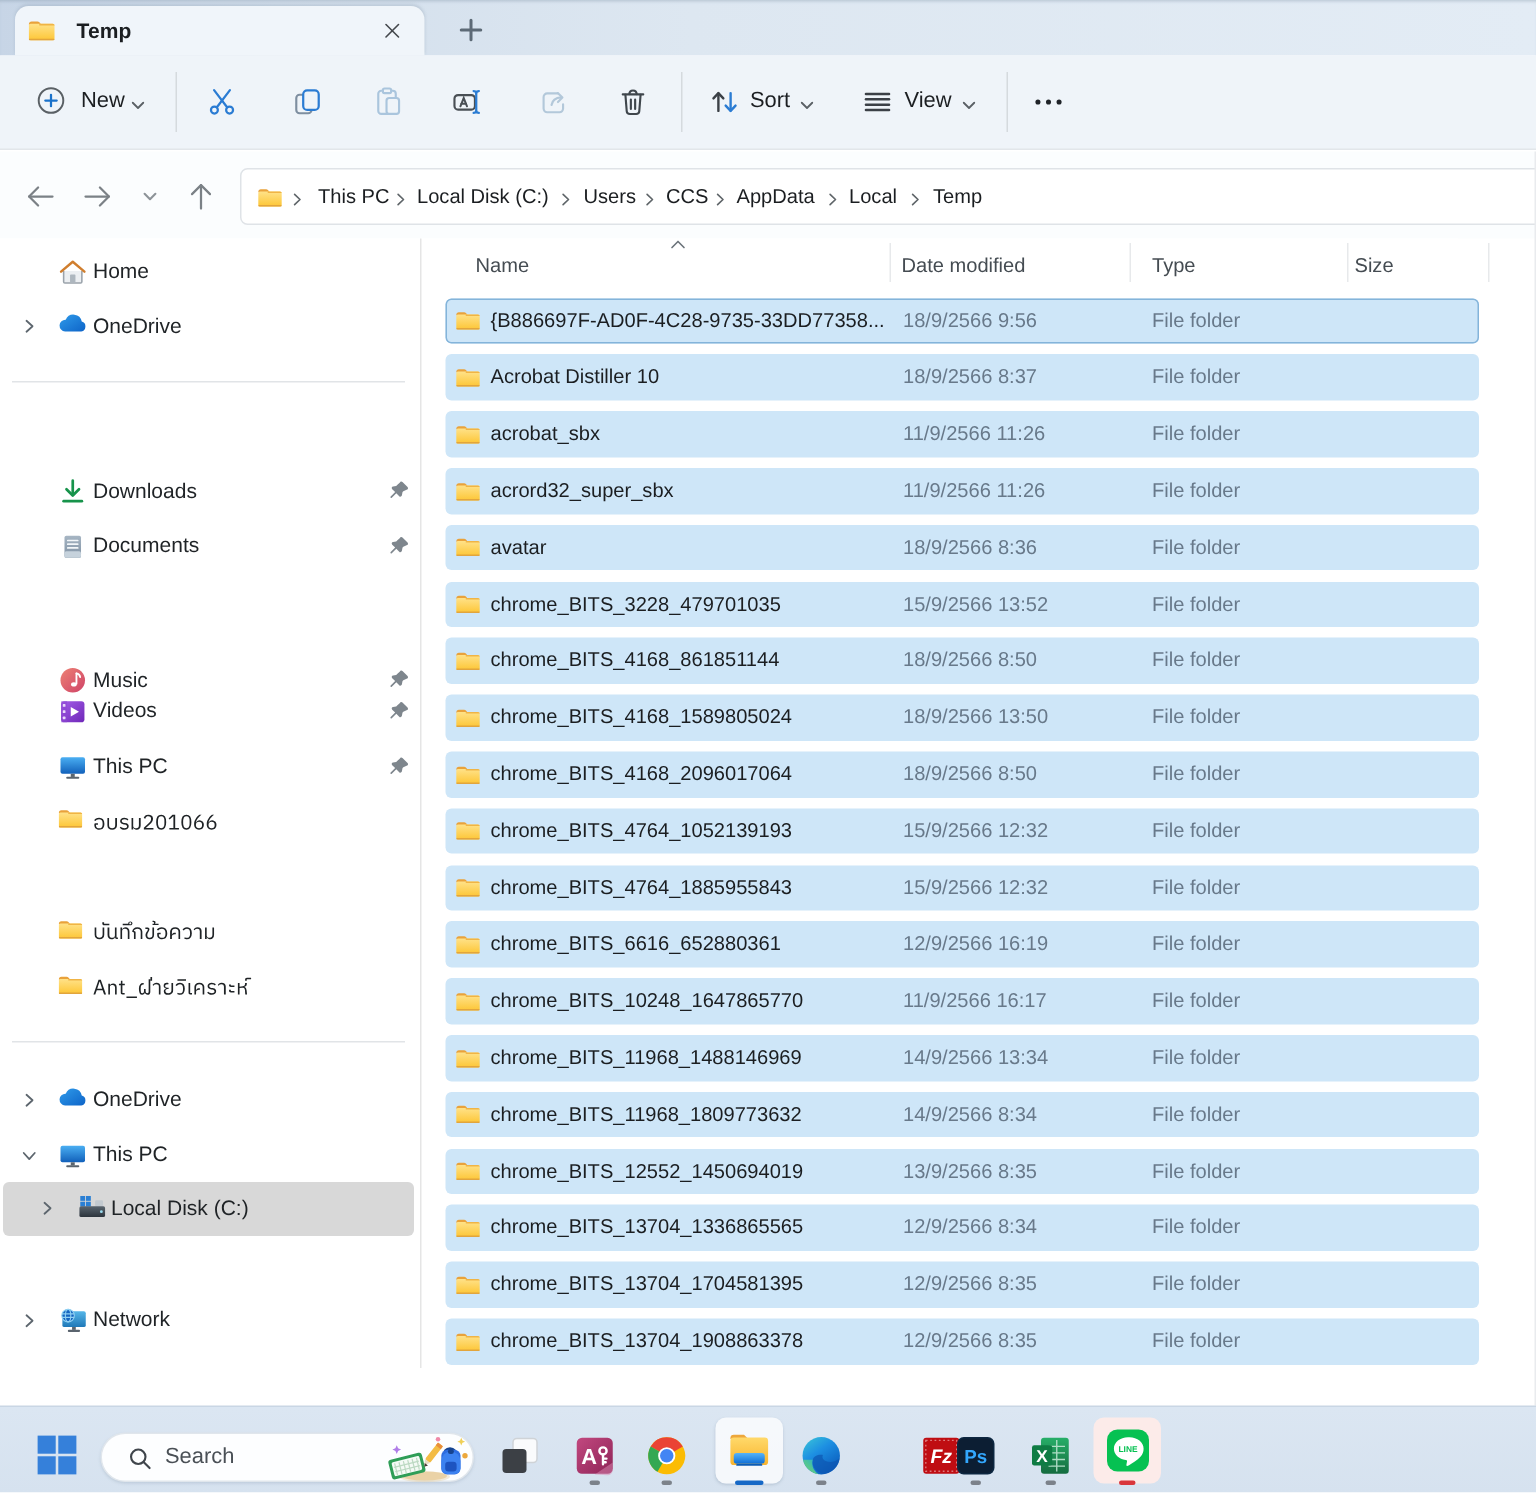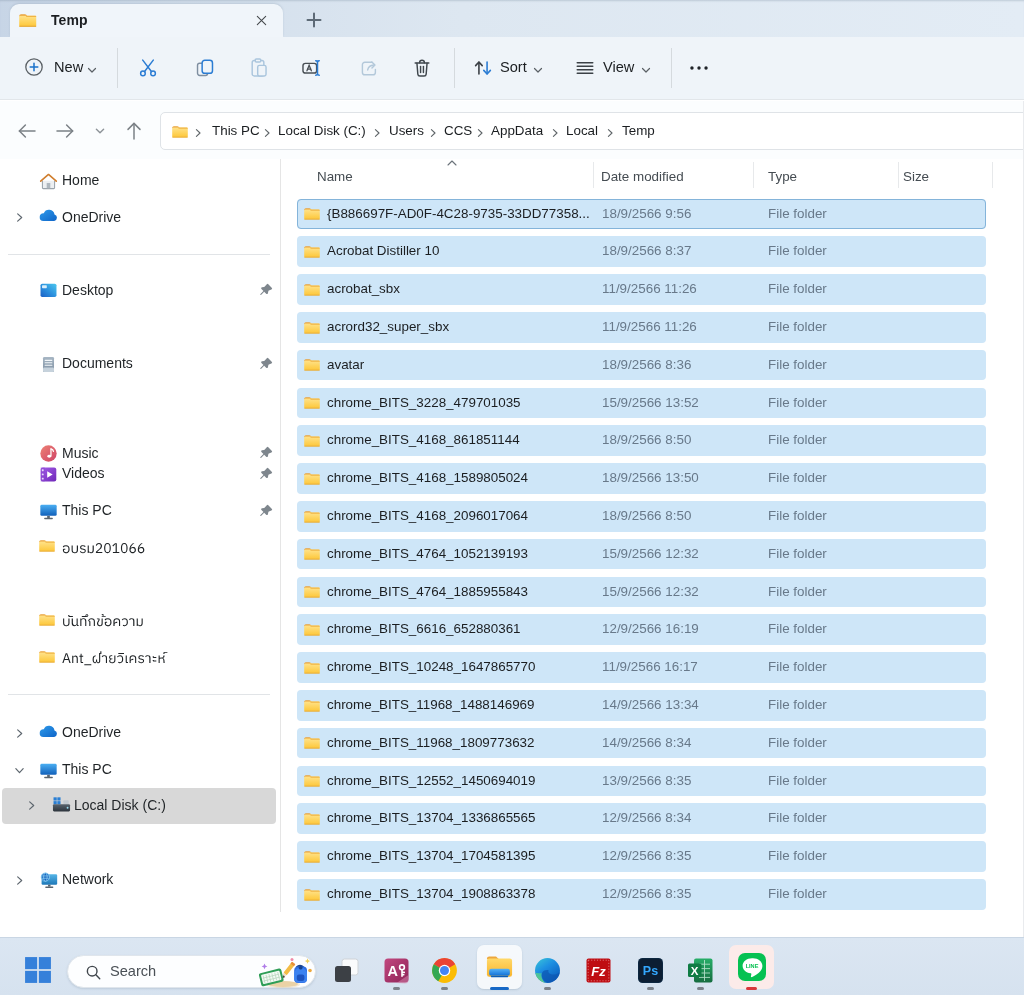--- a/index.html
+++ b/index.html
@@ -343,35 +343,31 @@
                   <stop offset="0" stop-color="#2f9bea"></stop>
                   <stop offset="1" stop-color="#0e64c8"></stop>
                 </linearGradient>
               </defs>
               <path d="M4.4 13 A3.9 3.9 0 0 1 4.8 5.2 A5.6 5.6 0 0 1 15.5 6.4 A3.4 3.4 0 0 1 15.2 13 Z" fill="url(#cg)"></path>
             </svg>
           </span>
           <span class="slabel" style="left:62px">OneDrive</span>
         </div>
 <div class="ssep" style="top:94.5px"></div>
-<div class="sitem " style="top:114.0px">
+<div class="sitem " style="top:151.0px">
           <span class="sicon" style="left:39px">
             <svg width="19" height="19" viewBox="0 0 20 20">
-              <defs>
-                <linearGradient id="dg" x1="1" y1="0" x2="0" y2="1">
-                  <stop offset="0" stop-color="#4cc8ef"></stop>
-                  <stop offset=".55" stop-color="#2b8edd"></stop>
-                  <stop offset="1" stop-color="#1a5fc4"></stop>
-                </linearGradient>
-              </defs>
-              <rect x="1.6" y="2.8" width="16.8" height="14" rx="1.8" fill="url(#dg)"></rect>
-              <rect x="3.2" y="4.4" width="5" height="3.2" rx=".7" fill="#e9f6fd" opacity=".92"></rect>
-            </svg>
-          </span>
-          <span class="slabel" style="left:62px">Desktop</span>
+              <g fill="none" stroke="#17934b" stroke-width="1.9" stroke-linecap="round" stroke-linejoin="round">
+                <path d="M10 2.6 V12.6"></path>
+                <path d="M5.6 8.6 L10 13 L14.4 8.6"></path>
+                <path d="M3.6 17 H16.4"></path>
+              </g>
+            </svg>
+          </span>
+          <span class="slabel" style="left:62px">Downloads</span>
           <span class="pin">
             <svg width="15" height="15" viewBox="0 0 16 16">
               <path fill="#7e868d" d="M9.2 1.7a1.1 1.1 0 0 1 1.8-.3l3.6 3.6a1.1 1.1 0 0 1-.3 1.8l-2.7 1.2c-.3.1-.5.4-.6.7l-.4 2.2a1.1 1.1 0 0 1-1.9.6L6.6 9.4l-3.2 3.2a.55.55 0 0 1-.8-.8L5.8 8.6 3.7 6.5a1.1 1.1 0 0 1 .6-1.9l2.2-.4c.3-.1.6-.3.7-.6z"></path>
             </svg>
           </span>
         </div>
 <div class="sitem " style="top:187.5px">
           <span class="sicon" style="left:39px">
             <svg width="19" height="19" viewBox="0 0 20 20">
               <defs>
@@ -1080,21 +1076,21 @@
             <linearGradient id="edgB" x1="0" y1="1" x2="1" y2="0">
               <stop offset="0" stop-color="#7ed85f"></stop>
               <stop offset="1" stop-color="#22b0cf"></stop>
             </linearGradient>
           </defs>
           <circle cx="13" cy="13" r="12" fill="url(#edgA)"></circle>
           <path d="M1.3 15.5 A12 12 0 0 0 11.5 24.9 C7.8 22.8 6.6 19 7.6 15.6 Z" fill="url(#edgB)"></path>
           <path d="M7.6 15.6 C6.4 20.3 10.8 24.9 15.4 24.6 C20.2 23.5 23.9 19.7 24.8 14.6 C22.3 17 18.4 17.5 15.9 16.4 C13.8 15.5 13.4 13.9 14.1 12.5 C10.9 12.1 8.2 13.2 7.6 15.6 Z" fill="#0d55b0" opacity=".7"></path>
         </svg>
       </span>
-  <span class="tbi" style="left:585px">
+  <span class="tbi" style="left:614px">
         <svg width="27" height="27" viewBox="0 0 27 27">
           <rect x="1.5" y="1.5" width="24" height="24" rx="2" fill="#bf0d12"></rect>
           <rect x="3.2" y="3.2" width="20.6" height="20.6" fill="none" stroke="#fff" stroke-width=".9" stroke-dasharray="1.2 1.7" opacity=".45"></rect>
           <text x="13.5" y="18.6" font-family="Liberation Sans" font-size="13" font-weight="bold" font-style="italic" fill="#fff" text-anchor="middle">Fz</text>
         </svg>
       </span>
   <span class="tbi" style="left:637px">
         <svg width="27" height="27" viewBox="0 0 27 27">
           <rect x="1" y="1" width="25" height="25" rx="4.5" fill="#0d2740"></rect>
           <rect x="2" y="2" width="23" height="23" rx="3.8" fill="#0c1e33"></rect>

